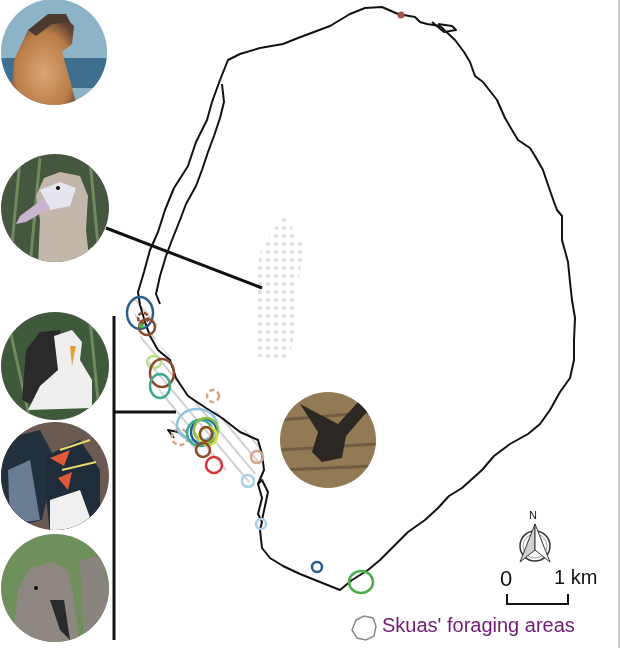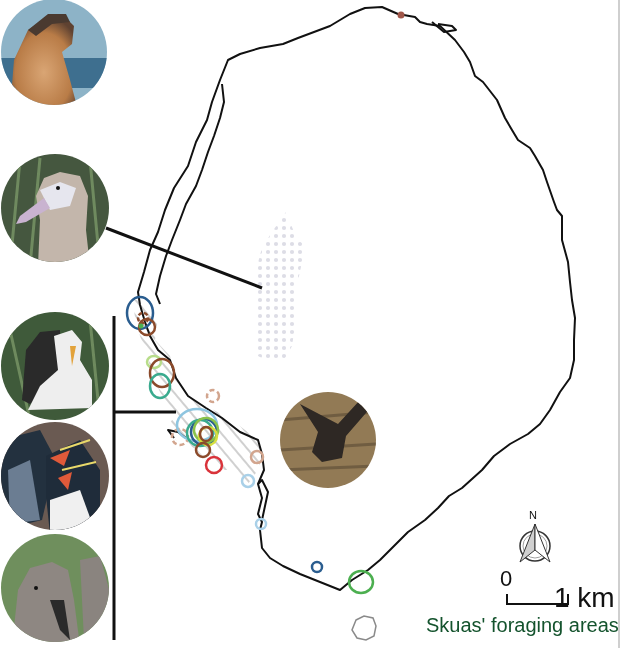--- a/index.html
+++ b/index.html
@@ -1,22 +1,22 @@
 <!DOCTYPE html>
 <html><head>
 <meta charset="utf-8">
 <style>
   html, body { margin: 0; padding: 0; background: #ffffff; }
   body { width: 620px; height: 648px; position: relative; overflow: hidden; font-family: "Liberation Sans", sans-serif; }
   #map { position: absolute; left: 0; top: 0; width: 620px; height: 648px; }
   .legend { position: absolute; left: 340px; top: 614px; display: flex; align-items: center; gap: 6px; }
-  .legend-text { font-size: 20px; color: #14532d; letter-spacing: 0px; margin-left: 44px; }
+  .legend-text { font-size: 20px; color: #701a75; letter-spacing: 0px; }
   .scale-labels { position: absolute; top: 566px; left: 492px; width: 126px; height: 30px; }
   .scale-0 { position: absolute; left: 8px; top: 0; font-size: 22px; color: #111; }
-  .scale-1 { position: absolute; left: 62px; top: 0; font-size: 28px; color: #111; margin-top: 16px; }
+  .scale-1 { position: absolute; left: 62px; top: 0; font-size: 20px; color: #111; }
   .north-label { position: absolute; left: 529px; top: 509px; font-size: 11px; color: #111; }
   .right-border { position: absolute; right: 0; top: 0; width: 2px; height: 648px; background: #cfcfcf; }
 </style>
 </head>
 <body>
 
 <svg id="map" viewBox="0 0 620 648" xmlns="http://www.w3.org/2000/svg">
   <defs>
     <pattern id="hatch" patternUnits="userSpaceOnUse" width="10" height="10" patternTransform="rotate(-40)">
       <rect width="10" height="10" fill="#ffffff"></rect>

